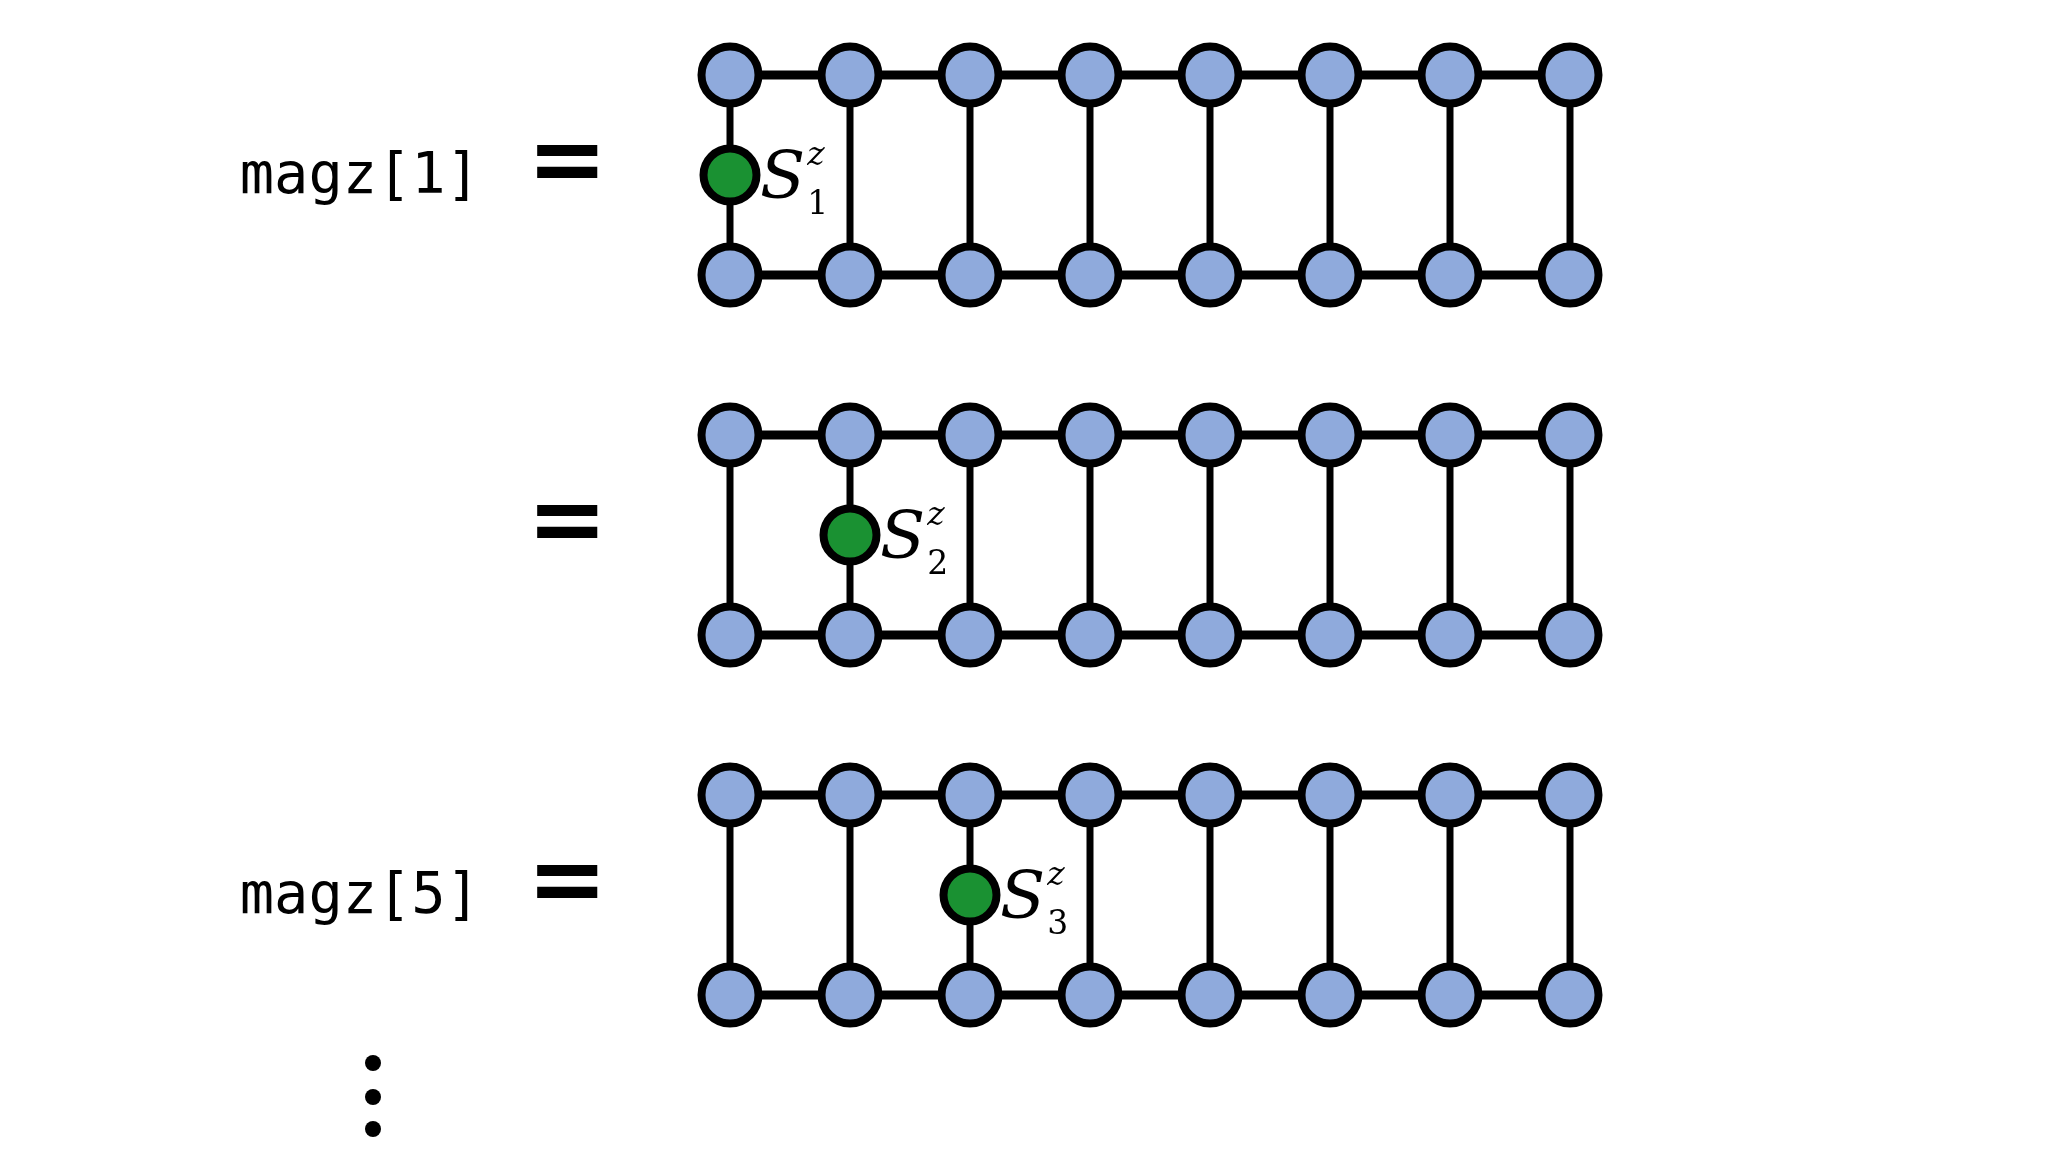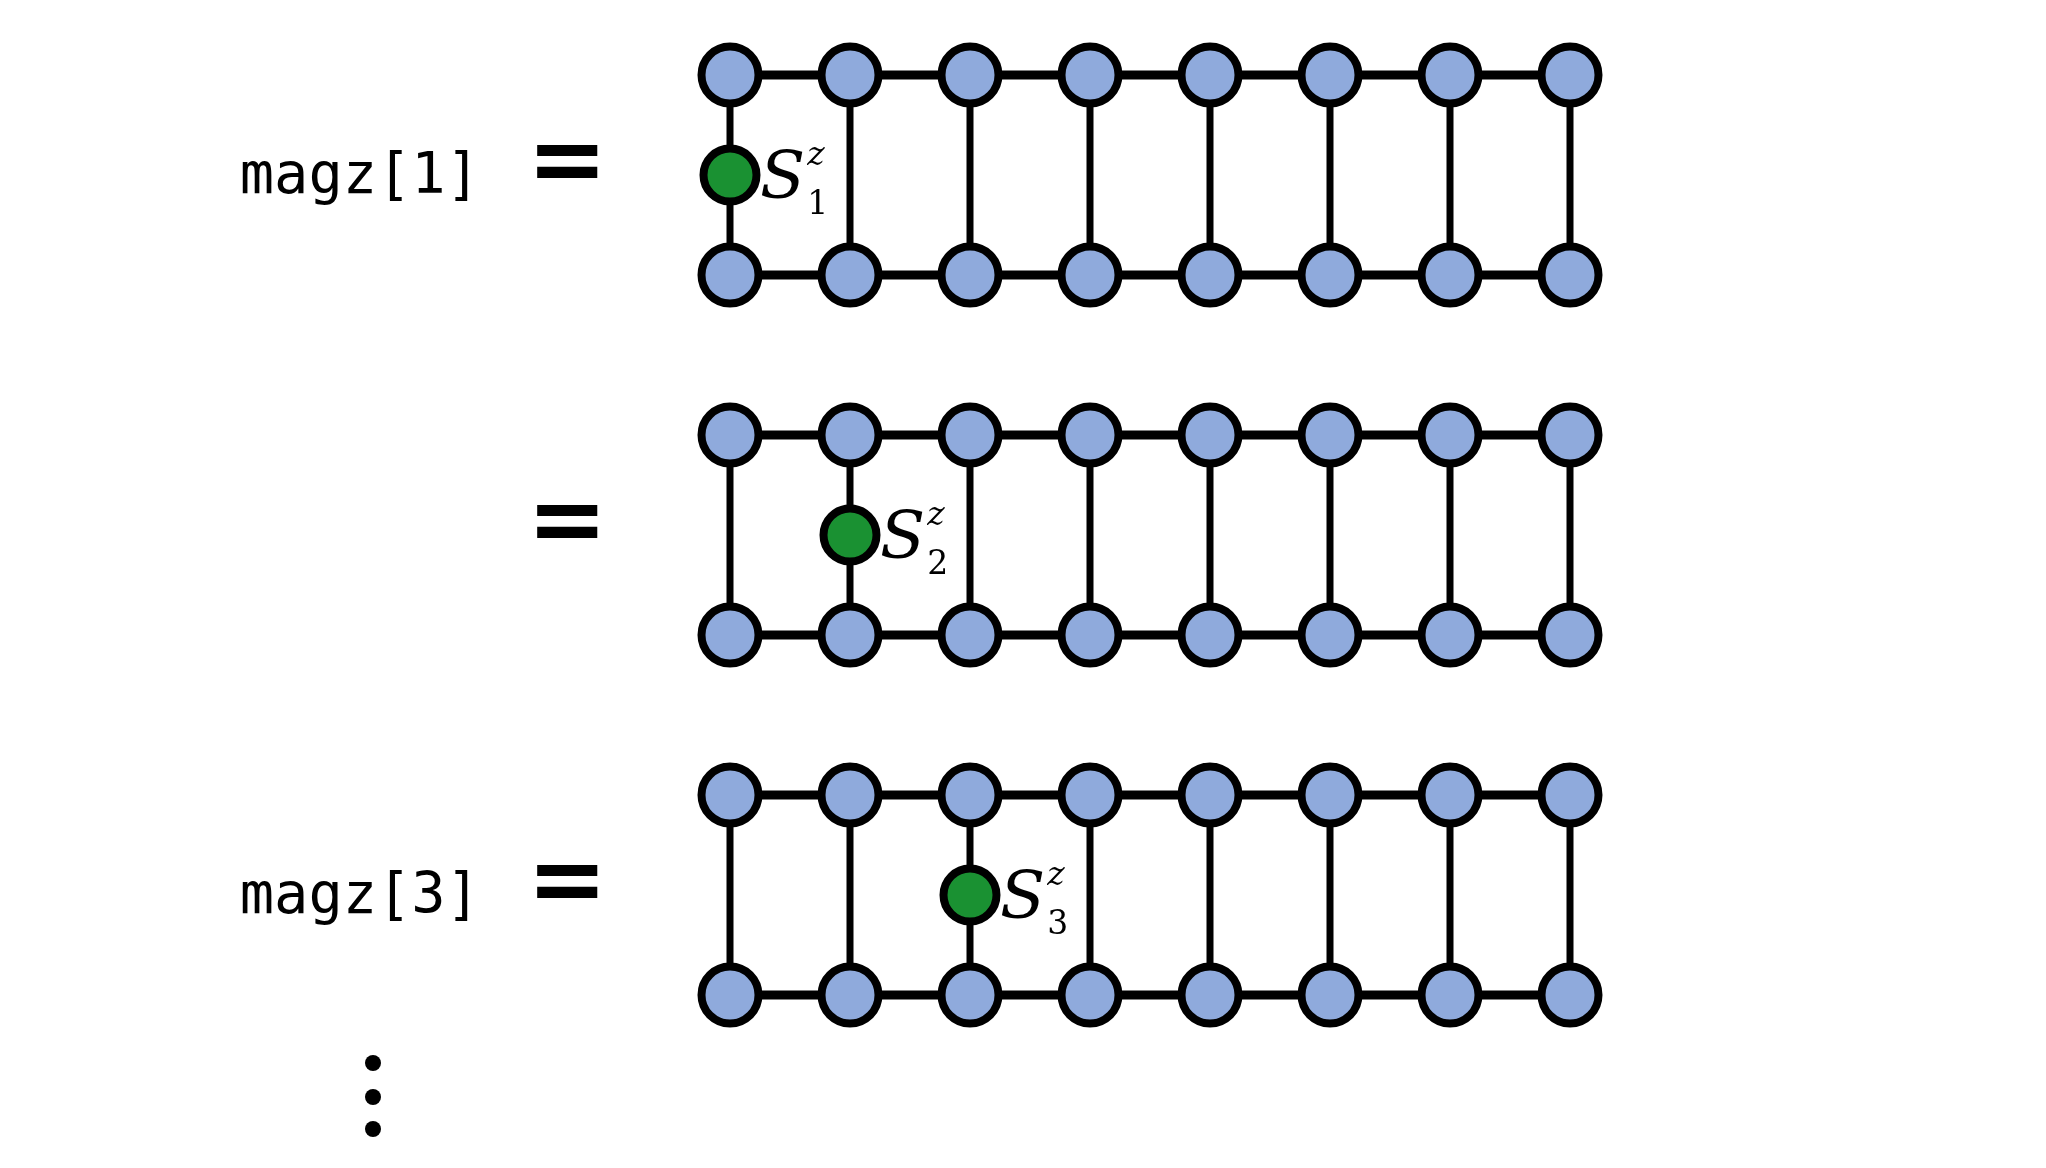--- a/index.html
+++ b/index.html
@@ -151,21 +151,21 @@
   <div class="op" style="left: 880px;">
     <span class="op-s">S</span>
     <span class="op-scripts">
       <span class="op-sup">z</span>
       <span class="op-sub">2</span>
     </span>
   </div>
 </div>
 
 <div class="eq-row" style="top:745px">
-  <div class="eq-label">magz[3]</div>
+  <div class="eq-label">magz[5]</div>
   <div class="equals">=</div>
   <svg class="ladder" width="924" height="300" viewBox="0 0 924 300">
       <line x1="42" y1="50" x2="42" y2="250" stroke="#000000" stroke-width="7"></line>
       <line x1="162" y1="50" x2="162" y2="250" stroke="#000000" stroke-width="7"></line>
       <line x1="282" y1="50" x2="282" y2="250" stroke="#000000" stroke-width="7"></line>
       <line x1="402" y1="50" x2="402" y2="250" stroke="#000000" stroke-width="7"></line>
       <line x1="522" y1="50" x2="522" y2="250" stroke="#000000" stroke-width="7"></line>
       <line x1="642" y1="50" x2="642" y2="250" stroke="#000000" stroke-width="7"></line>
       <line x1="762" y1="50" x2="762" y2="250" stroke="#000000" stroke-width="7"></line>
       <line x1="882" y1="50" x2="882" y2="250" stroke="#000000" stroke-width="7"></line>

